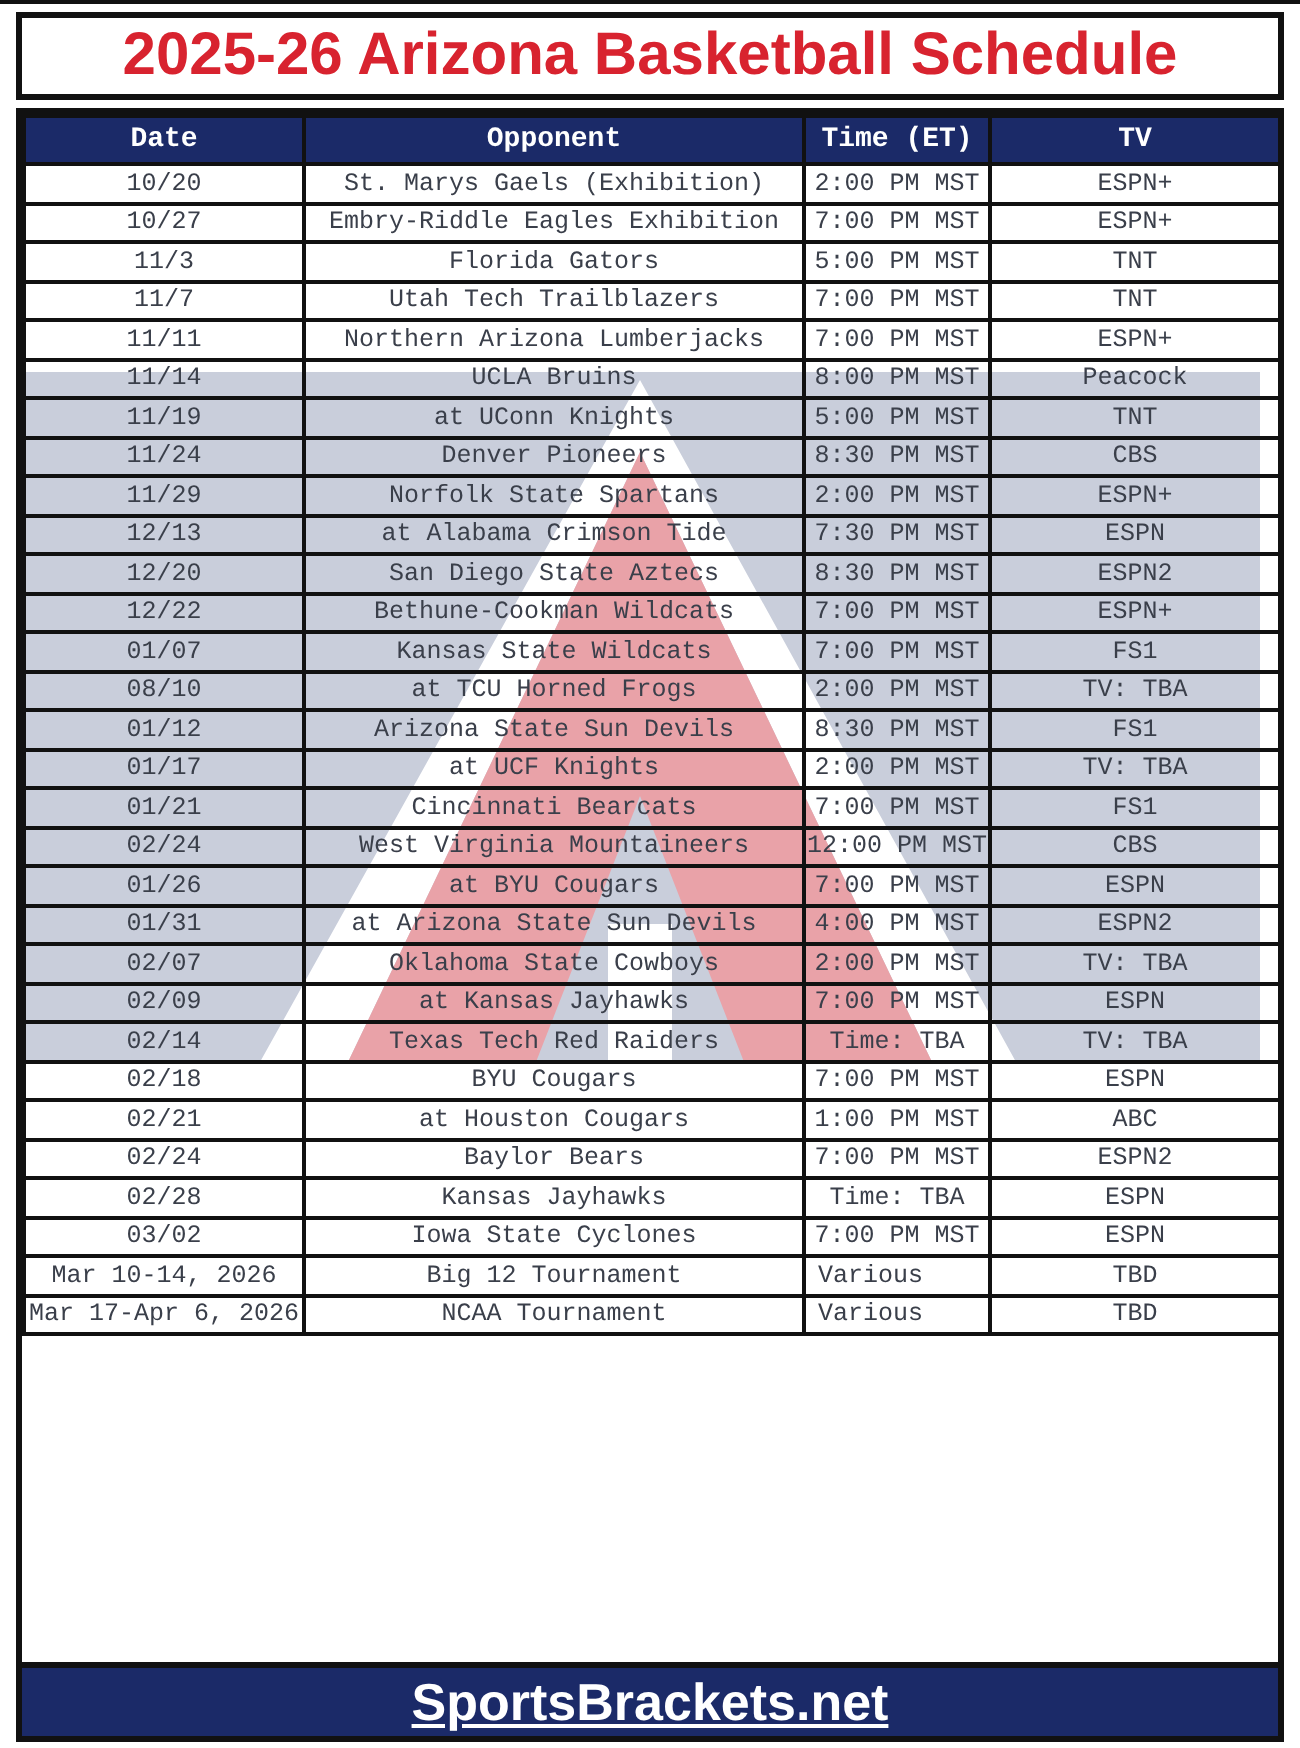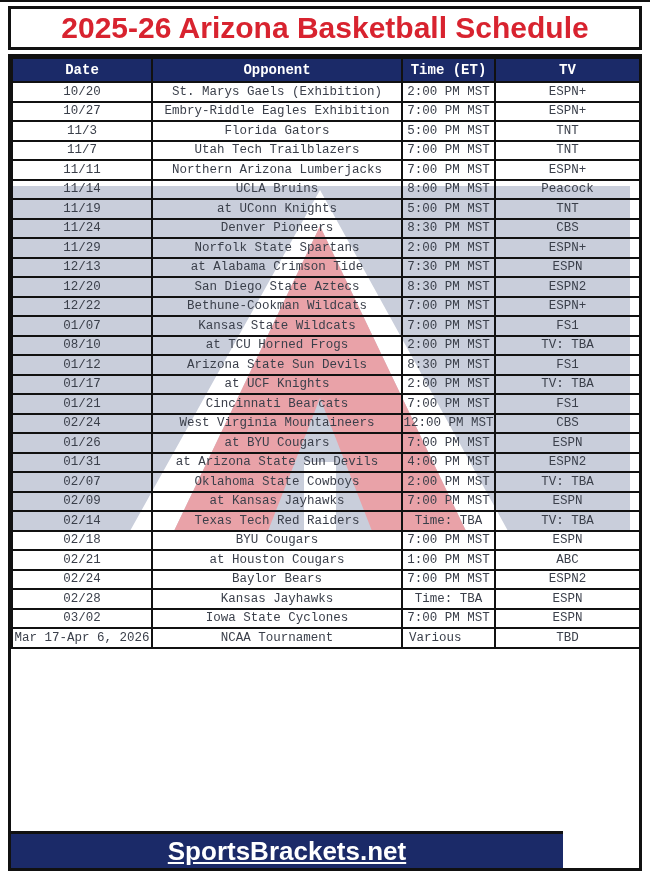--- a/index.html
+++ b/index.html
@@ -49,21 +49,21 @@
     background:var(--navy);color:#ffffff;font-weight:bold;font-size:14px;
     height:22px;border:2px solid var(--ink);text-align:center;vertical-align:middle;padding:0;
   }
   tbody td{
     border:2px solid var(--ink);height:17.5px;padding:0;
     font-size:12.5px;color:var(--cell-text);text-align:center;vertical-align:middle;
     background:transparent;white-space:nowrap;overflow:hidden;
   }
   tbody td.left{text-align:left;padding-left:6px;}
   .site-footer{
-    position:absolute;left:0;bottom:0;width:552px;height:34px;
+    position:absolute;left:0;bottom:0;width:628px;height:34px;
     background:var(--navy);border-top:3px solid var(--ink);
     display:flex;align-items:center;justify-content:center;
   }
   .site-footer span{
     color:#ffffff;font-weight:bold;font-size:26px;text-decoration:underline;white-space:nowrap;
   }
 </style>
 </head>
 <body>
 
@@ -259,20 +259,26 @@
           <td>Time: TBA</td>
           <td>ESPN</td>
         </tr>
         <tr>
           <td>03/02</td>
           <td>Iowa State Cyclones</td>
           <td>7:00 PM MST</td>
           <td>ESPN</td>
         </tr>
         <tr>
+          <td>Mar 10-14, 2026</td>
+          <td>Big 12 Tournament</td>
+          <td class="left">Various</td>
+          <td>TBD</td>
+        </tr>
+        <tr>
           <td>Mar 17-Apr 6, 2026</td>
           <td>NCAA Tournament</td>
           <td class="left">Various</td>
           <td>TBD</td>
         </tr>
       </tbody>
   </table>
   <div class="site-footer">
     <span>SportsBrackets.net</span>
   </div>

